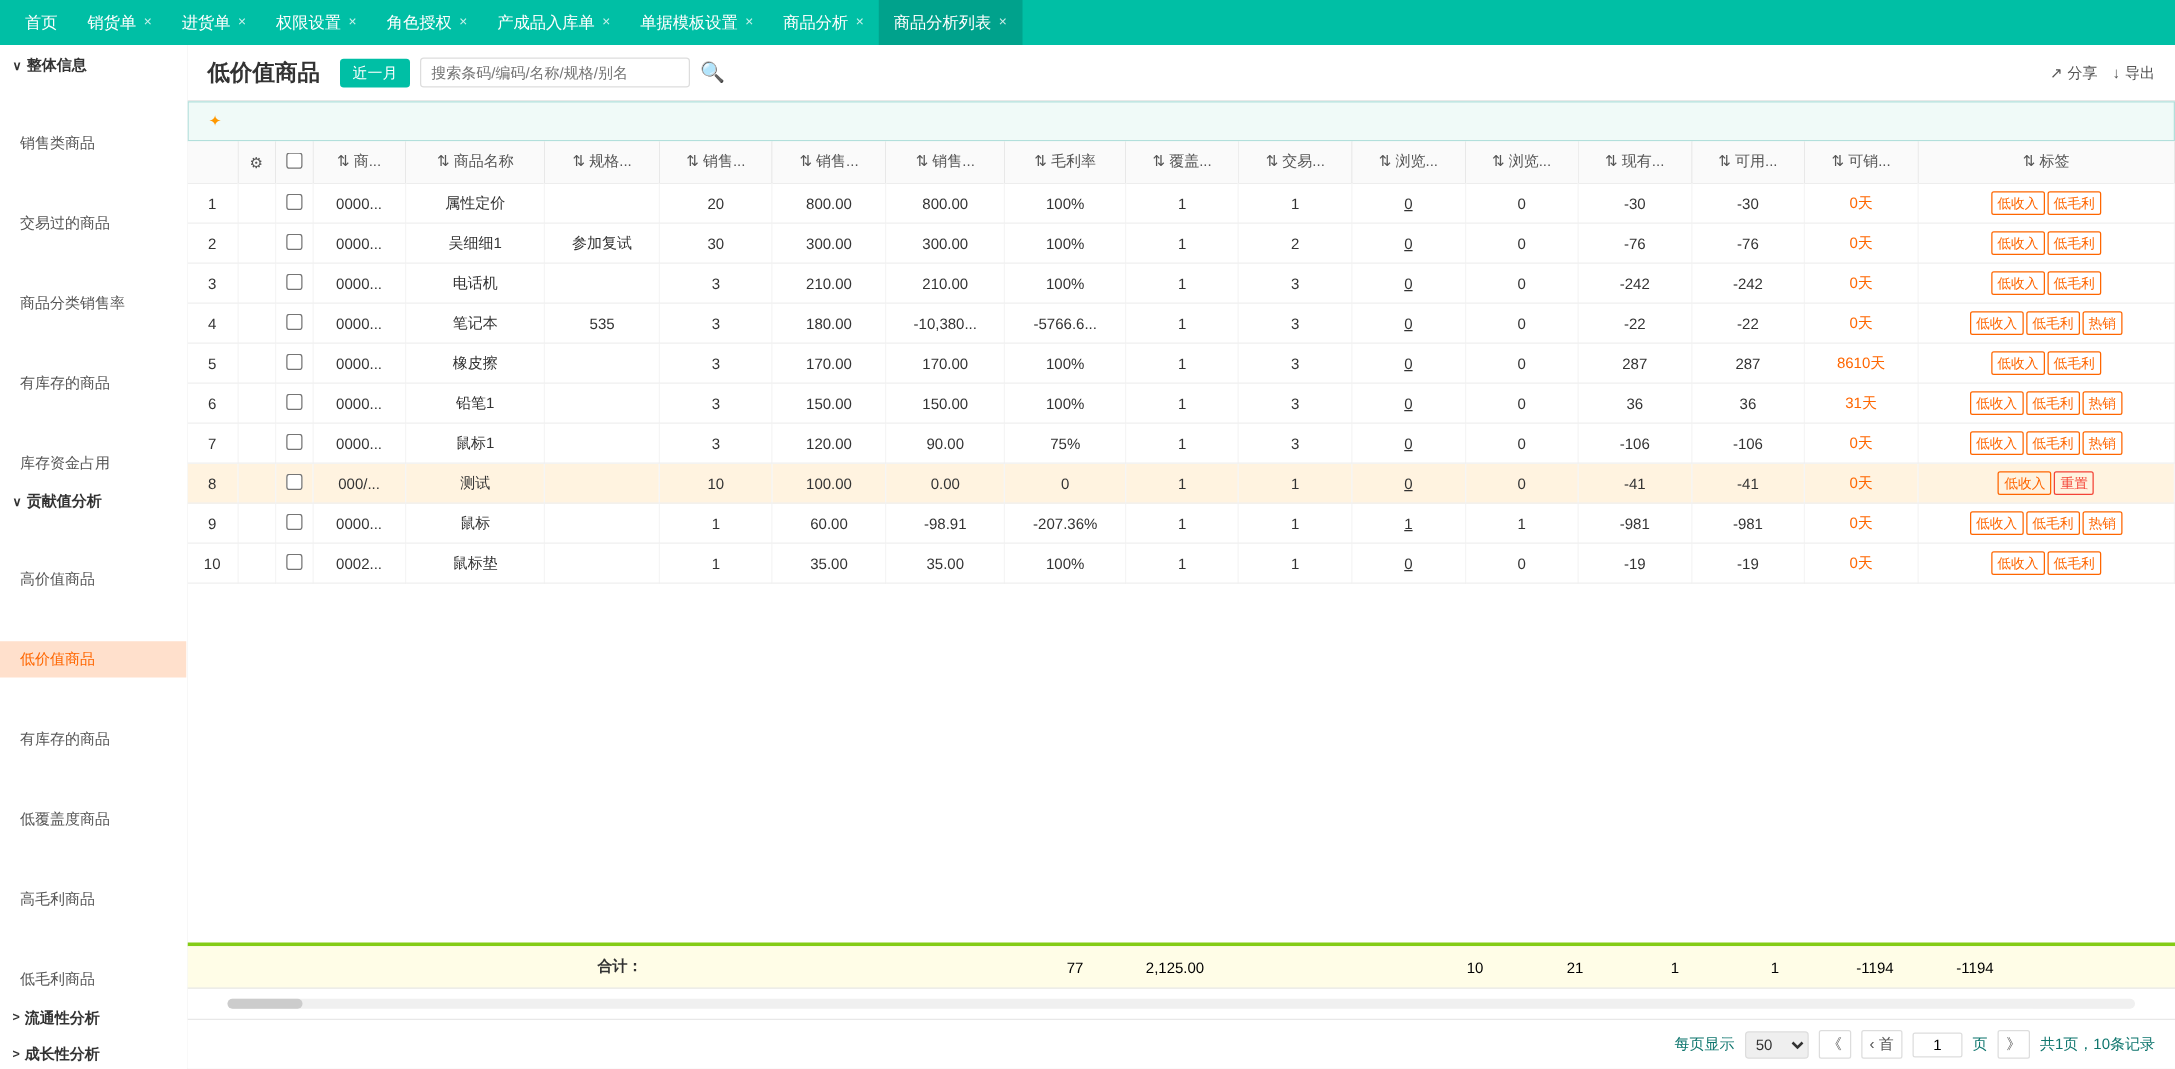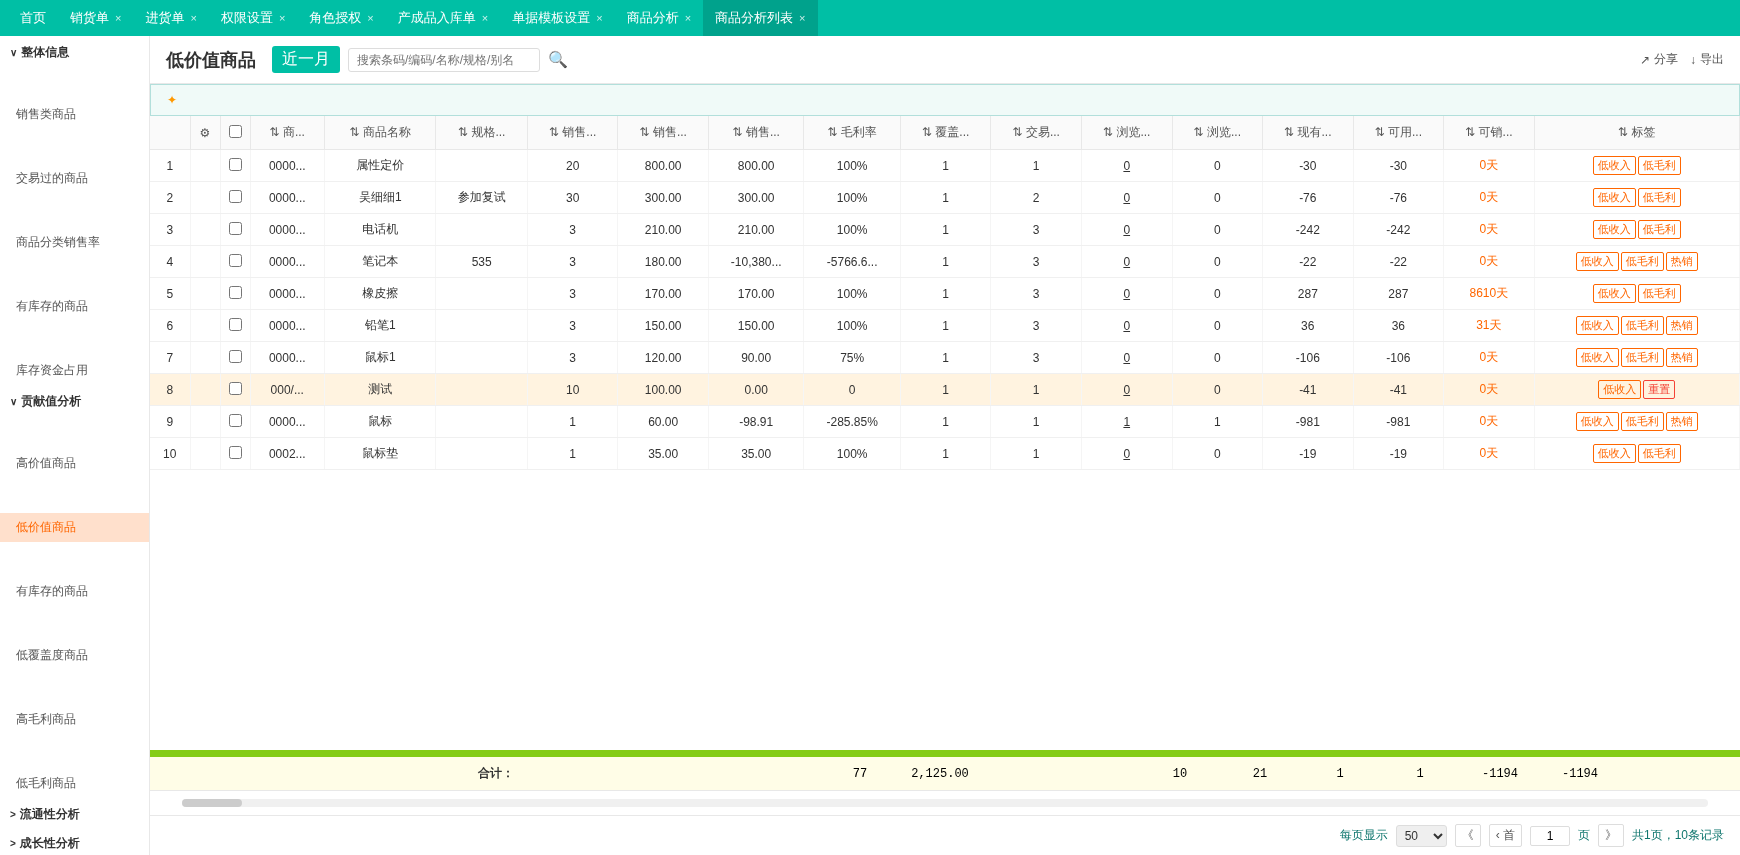--- a/index.html
+++ b/index.html
@@ -84,27 +84,27 @@
       color: #333;
       margin-right: 8px;
     }
     .period-btn {
       background: #00bfa5;
       color: white;
       border: none;
       border-radius: 3px;
       padding: 3px 10px;
       cursor: pointer;
-      font-size: 16px;
+      font-size: 12px;
     }
     .search-box {
       border: 1px solid #ddd;
       border-radius: 3px;
       padding: 4px 8px;
-      width: 192px;
+      width: 216px;
       color: #999;
       outline: none;
     }
     .search-icon-btn {
       color: #ff6600;
       cursor: pointer;
       font-size: 16px;
     }
     .header-actions {
       margin-left: auto;
@@ -179,21 +179,21 @@
       font-size: 11px;
       margin: 0 1px;
     }
     .tag-orange { color: #ff6600; border-color: #ff6600; }
     .tag-red { color: #f44336; border-color: #f44336; }
     .underline { text-decoration: underline; cursor: pointer; }
     .days-orange { color: #ff6600; font-size: 12px; }
 
     
     .table-footer {
-      border-top: 7px solid #84cc16;
+      border-top: 3px solid #84cc16;
       padding: 0;
       flex-shrink: 0;
     }
     .total-row {
       display: flex;
       align-items: center;
       padding: 8px 0;
       background: #fffde7;
       border-bottom: 1px solid #e8e8e8;
     }
@@ -202,21 +202,20 @@
       flex-shrink: 0;
       text-align: right;
       padding-right: 16px;
       font-weight: bold;
       color: #333;
     }
     .total-cell {
       padding: 0 6px;
       text-align: center;
       min-width: 80px;
-      font-family: Liberation Mono, monospace;
     }
 
     .pagination-bar {
       display: flex;
       align-items: center;
       justify-content: flex-end;
       padding: 8px 16px;
       gap: 8px;
       background: white;
       border-top: 1px solid #e8e8e8;
@@ -504,21 +503,21 @@
             <tr>
               <td>9</td>
               <td></td>
               <td><input type="checkbox" style=""></td>
               <td>0000...</td>
               <td>鼠标</td>
               <td></td>
               <td>1</td>
               <td>60.00</td>
               <td>-98.91</td>
-              <td>-285.85%</td>
+              <td>-207.36%</td>
               <td>1</td>
               <td>1</td>
               <td><span class="underline">1</span></td>
               <td>1</td>
               <td>-981</td>
               <td>-981</td>
               <td><span class="days-orange">0天</span></td>
               <td><span class="tag tag-orange">低收入</span><span class="tag tag-orange">低毛利</span><span class="tag tag-orange">热销</span></td>
             </tr>
             <tr>

